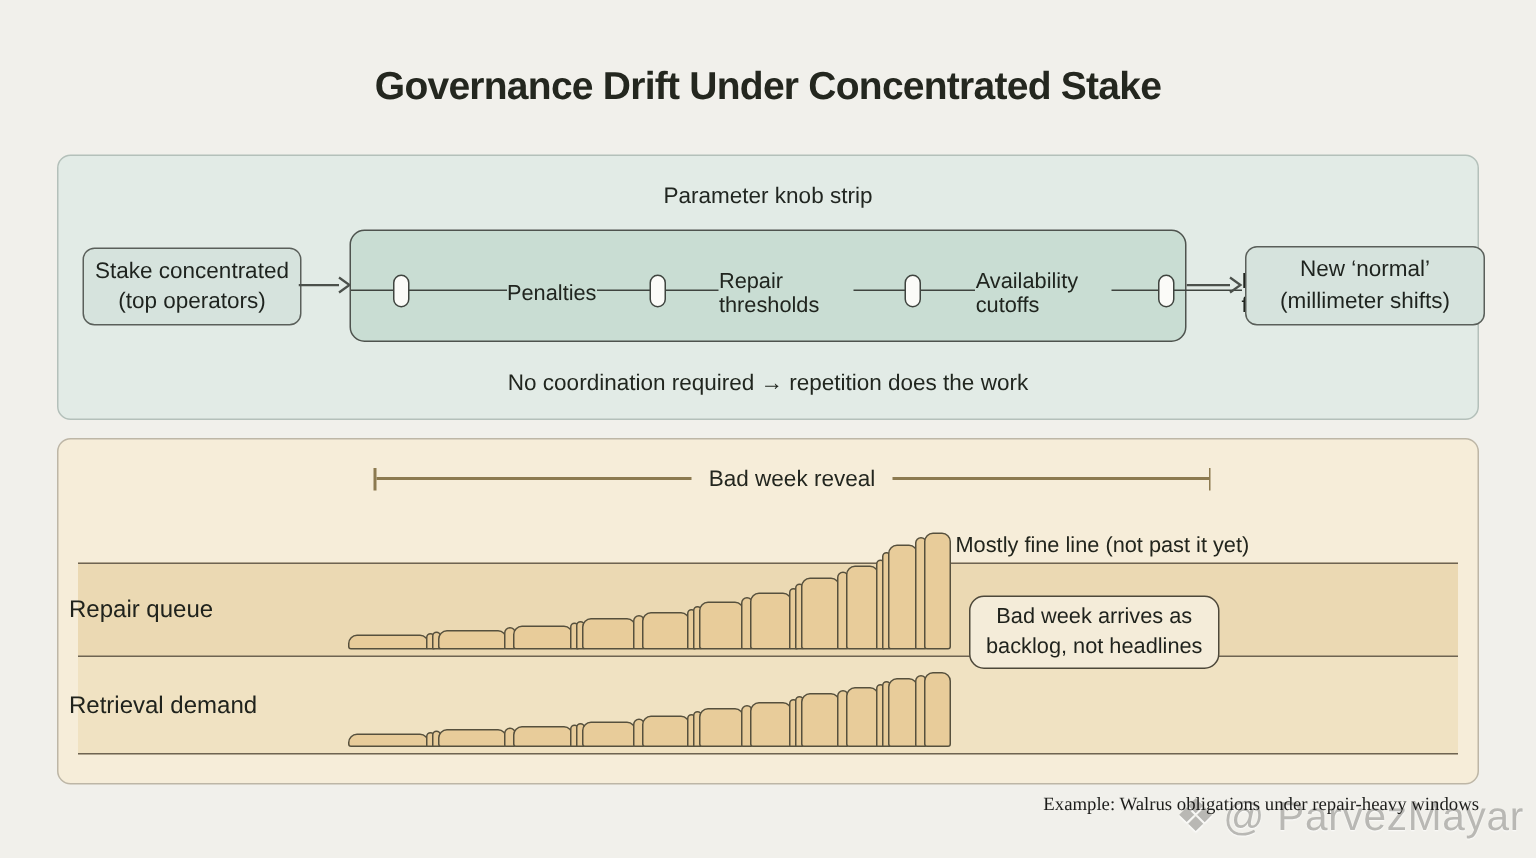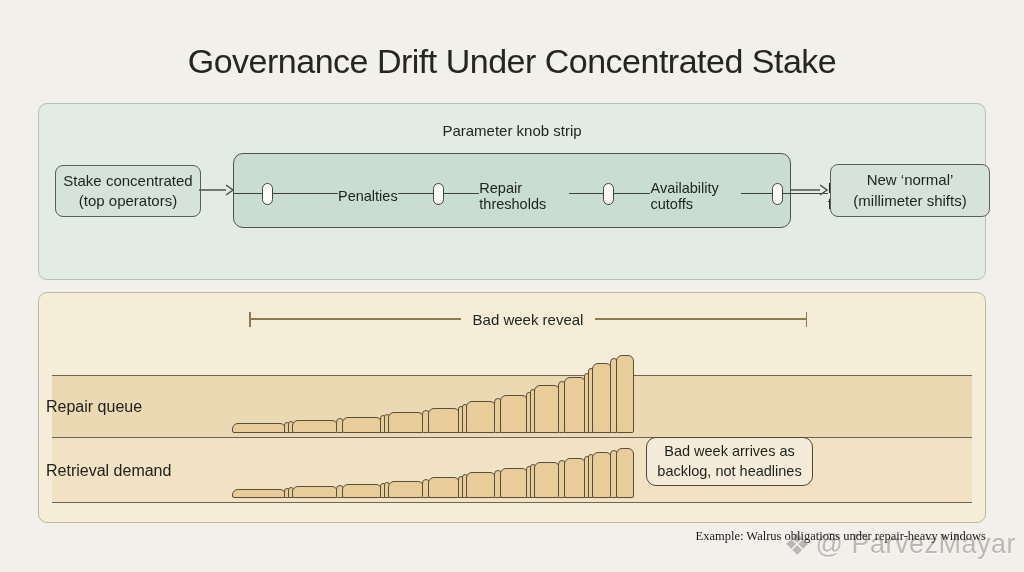--- a/index.html
+++ b/index.html
@@ -7,21 +7,21 @@
     width:1024px;height:572px;
     background:#f1f0eb;
     font-family:"Liberation Sans", sans-serif;
     color:#22251f;
     overflow:hidden;
   }
   .stage{position:relative;width:1024px;height:572px;}
 
   .page-title{
     position:absolute;left:0;top:42px;width:1024px;
-    text-align:center;font-size:34px;font-weight:normal;
+    text-align:center;font-size:26px;font-weight:bold;
     letter-spacing:-0.5px;color:#24271f;
   }
 
   
   .top-panel{
     position:absolute;left:38px;top:103px;width:948px;height:177px;
     background:#e2ebe6;border:1px solid #b4c0ba;border-radius:9px;
     box-sizing:border-box;
   }
   .knob-strip-title{
@@ -111,21 +111,21 @@
   }
 
   .fine-line-label{
     position:absolute;left:637px;top:356px;font-size:14.5px;color:#22251d;
   }
   .callout-box{
     position:absolute;left:646px;top:397px;width:167px;height:49px;
     box-sizing:border-box;background:#f4ecd9;border:1.4px solid #4d483a;
     border-radius:10px;display:flex;flex-direction:column;
     align-items:center;justify-content:center;
-    font-size:14.5px;line-height:1.32;text-align:center;color:#1f221c;margin-top:40px;
+    font-size:14.5px;line-height:1.32;text-align:center;color:#1f221c;
   }
 
   .example-caption{
     position:absolute;right:38px;top:529px;font-size:12.5px;color:#1d1d1b;
     z-index:3;
     font-family:Liberation Serif, serif;
   }
   .watermark{
     position:absolute;right:8px;top:529px;z-index:2;
     display:flex;align-items:center;gap:5px;
@@ -185,20 +185,21 @@
   <svg class="arrow-svg" style="left:791px;top:183px;" width="38" height="14">
     <line x1="0" y1="7" x2="29" y2="7" stroke="#4b504b" stroke-width="1.5"></line>
     <polyline points="29,2 36,7 29,12" fill="none" stroke="#4b504b" stroke-width="1.5"></polyline>
   </svg>
 
   <div class="side-box newnormal-box">
     <span>New ‘normal’</span>
     <span>(millimeter shifts)</span>
   </div>
 
+  <div class="strip-caption">No coordination required → repetition does the work</div>
 
   <div class="bottom-panel"></div>
 
   <div class="bracket">
     <div class="tick"></div>
     <div class="bline"></div>
     <div class="blabel">Bad week reveal</div>
     <div class="bline"></div>
     <div class="tick"></div>
   </div>
@@ -259,20 +260,21 @@
       <div class="bar" style="width: 26px; height: 36px;"></div>
       <div class="bar" style="width: 8px; height: 38px;"></div>
       <div class="bar" style="width: 22px; height: 40px;"></div>
       <div class="bar" style="width: 6px; height: 42px;"></div>
       <div class="bar" style="width: 6px; height: 44px;"></div>
       <div class="bar" style="width: 20px; height: 46px;"></div>
       <div class="bar" style="width: 8px; height: 48px;"></div>
       <div class="bar" style="width: 18px; height: 50px;"></div>
     </div>
 
+  <div class="fine-line-label">Mostly fine line (not past it yet)</div>
 
   <div class="callout-box">
     <span>Bad week arrives as</span>
     <span>backlog, not headlines</span>
   </div>
 
   <div class="example-caption">Example: Walrus obligations under repair-heavy windows</div>
 
   <div class="watermark">
     <span class="wm-icon">❖</span>

